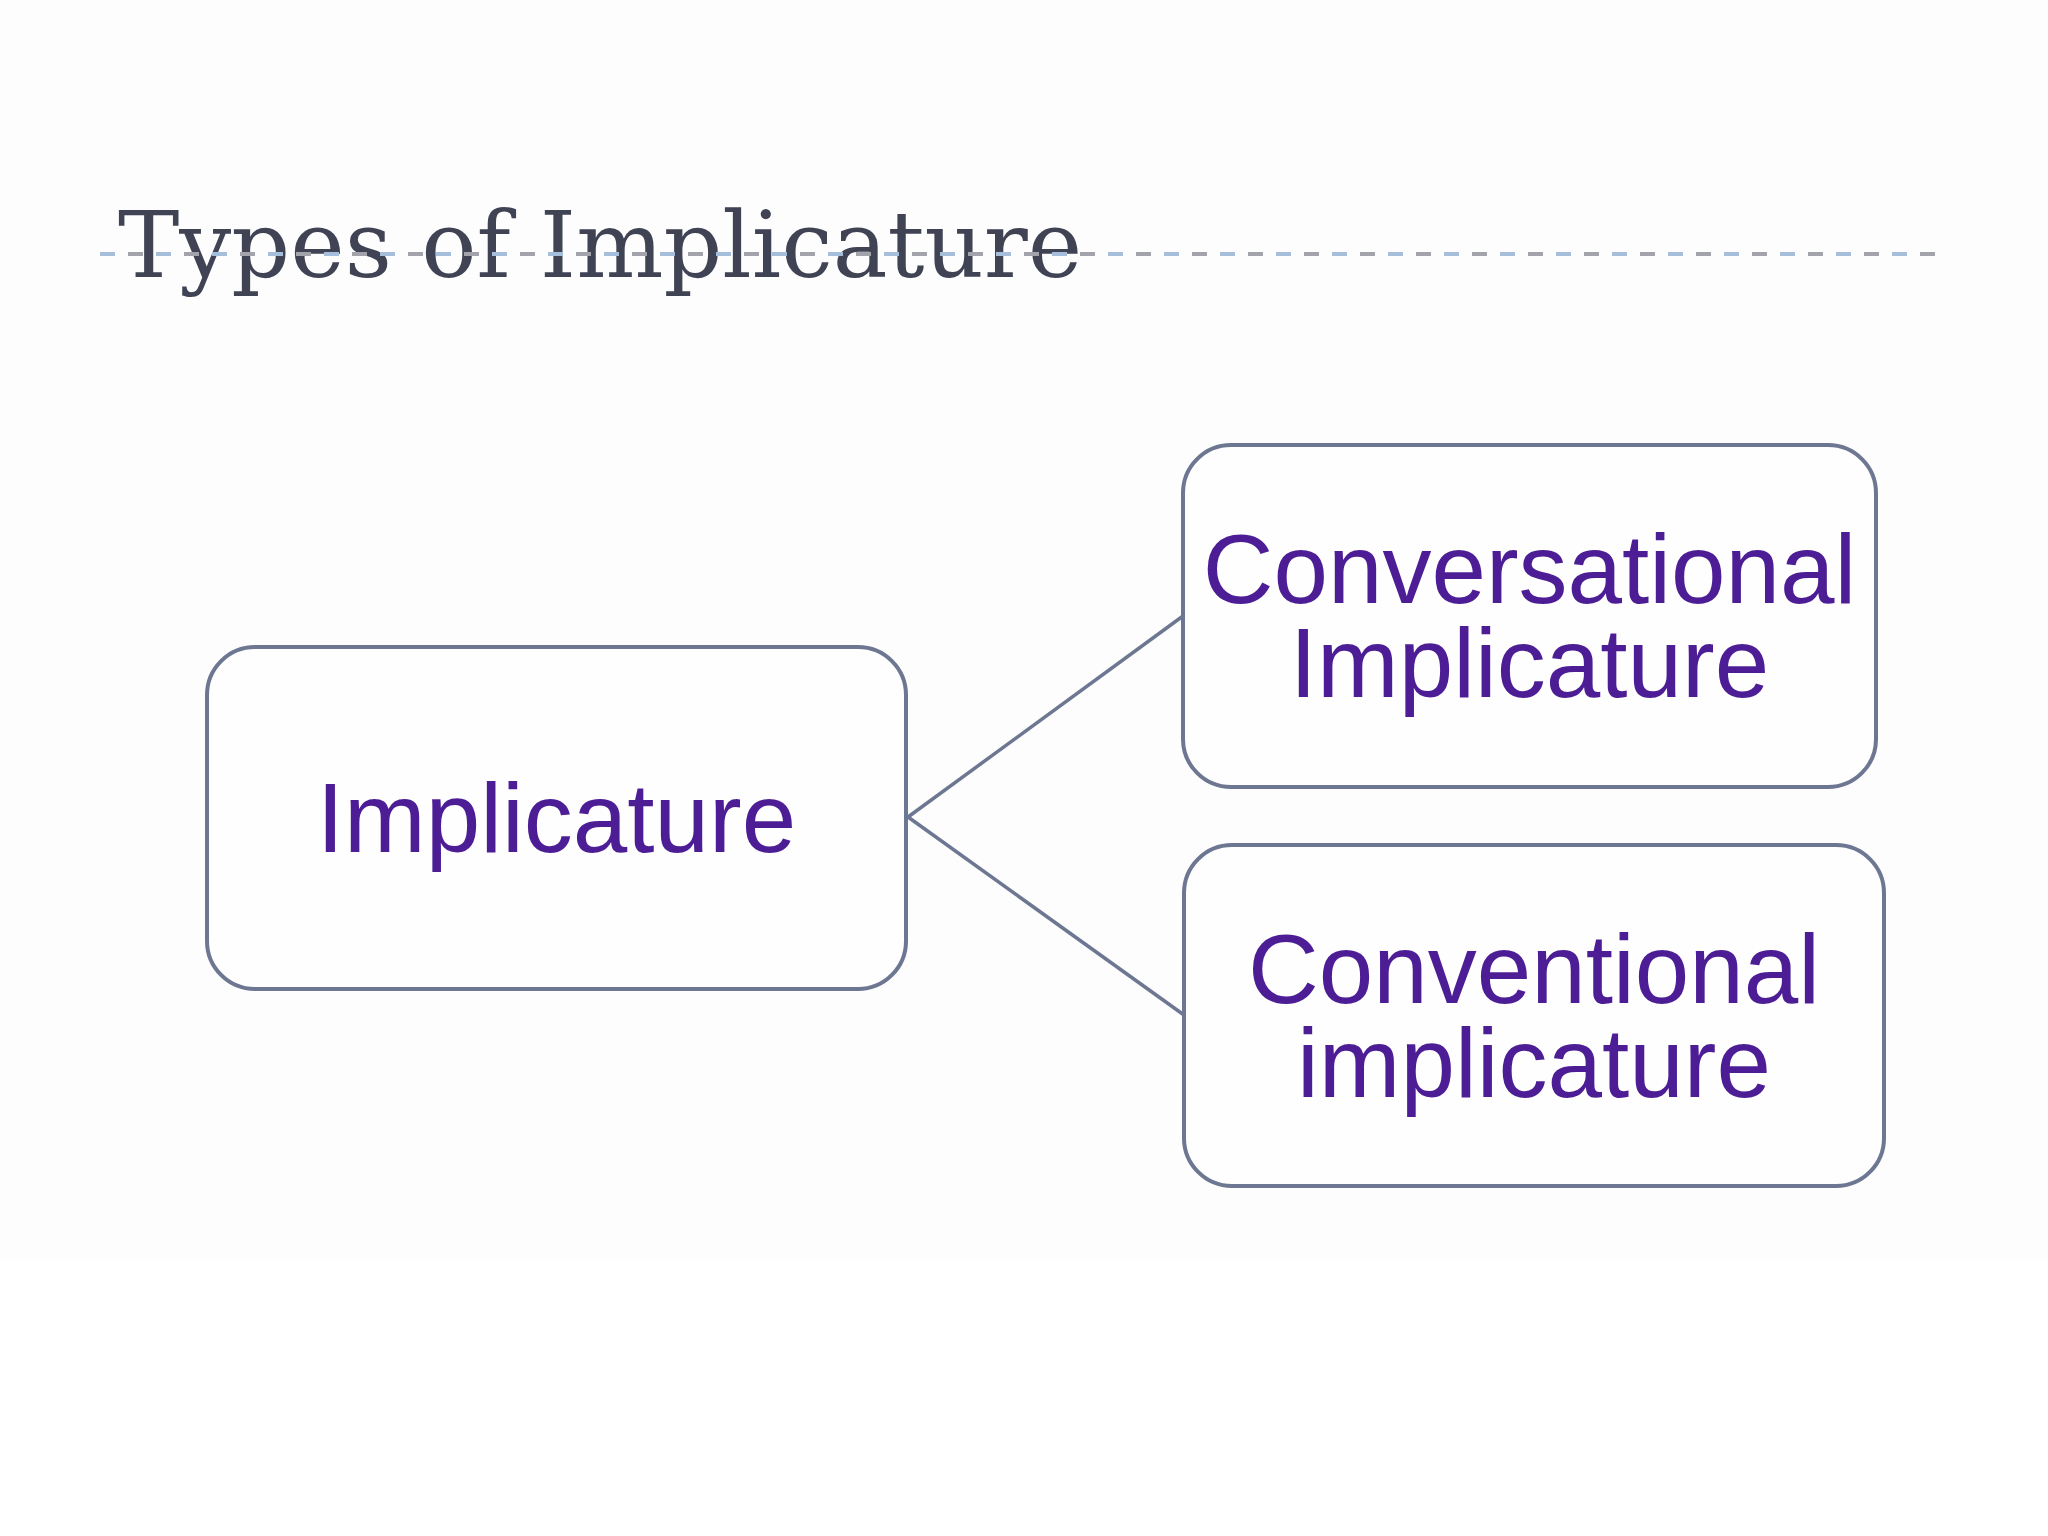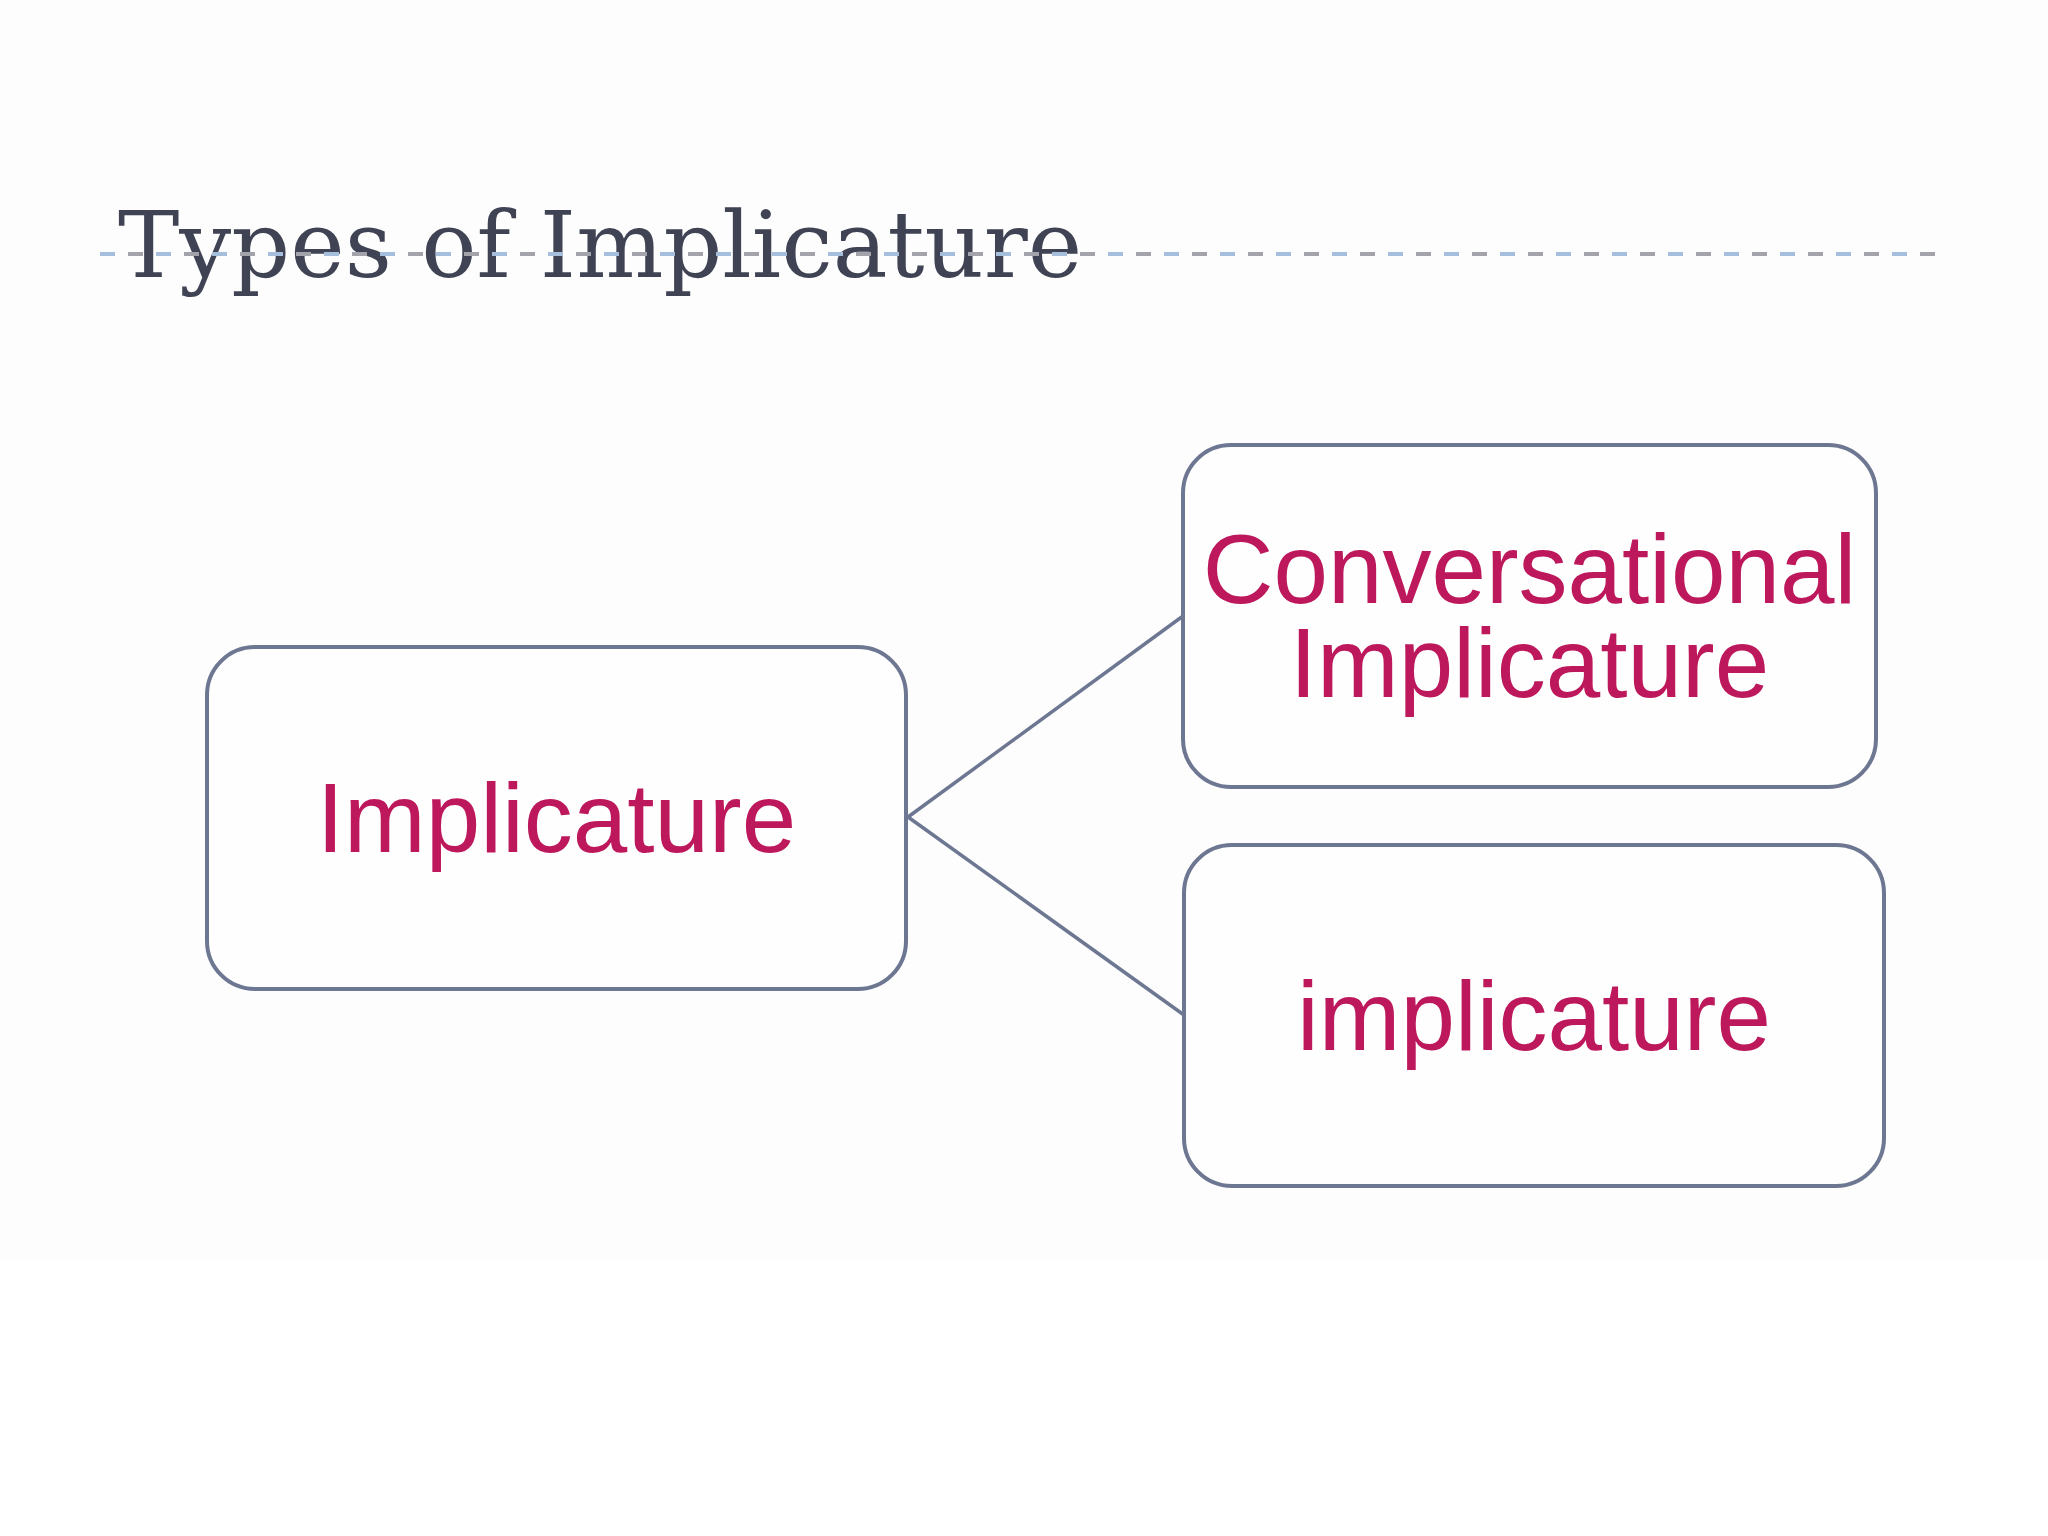--- a/index.html
+++ b/index.html
@@ -47,21 +47,21 @@
     position: absolute;
     box-sizing: border-box;
     border: 4px solid #6d7792;
     border-radius: 50px;
     background: #fefefe;
     display: flex;
     flex-direction: column;
     align-items: center;
     justify-content: center;
     text-align: center;
-    color: #be185d;
+    color: #4c1d95;
     font-family: "Liberation Sans", sans-serif;
     font-size: 98px;
     line-height: 94px;
     font-weight: 400;
   }
   .node-root {
     left: 205px;
     top: 645px;
     width: 703px;
     height: 346px;
@@ -123,20 +123,21 @@
   <div class="node-box node-root">
     <span>Implicature</span>
   </div>
 
   <div class="node-box node-branch-1">
     <span>Conversational</span>
     <span>Implicature</span>
   </div>
 
   <div class="node-box node-branch-2">
+    <span>Conventional</span>
     <span>implicature</span>
   </div>
 
   <div class="dashed-divider divider-bottom"></div>
 
   <div class="footer-triangle"></div>
 
   <div class="page-number">6</div>
 
 </div>

